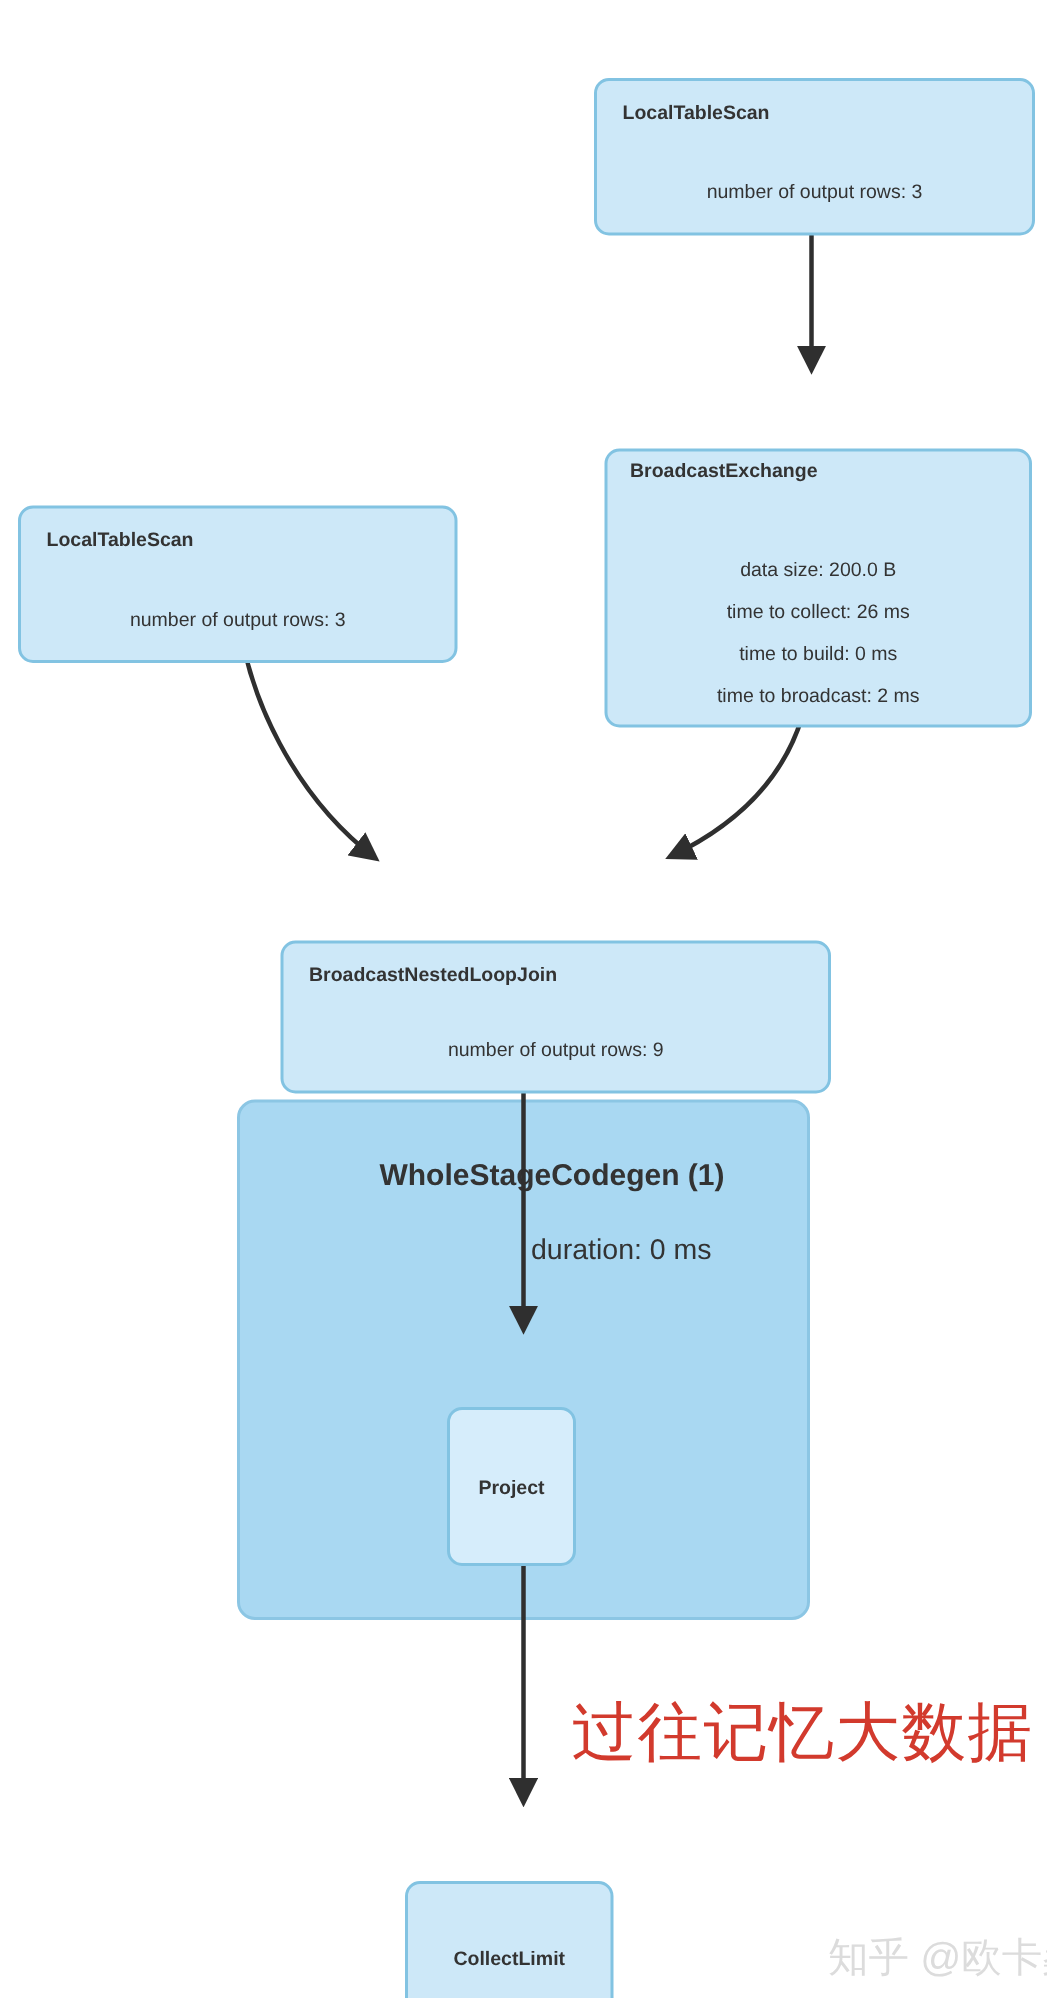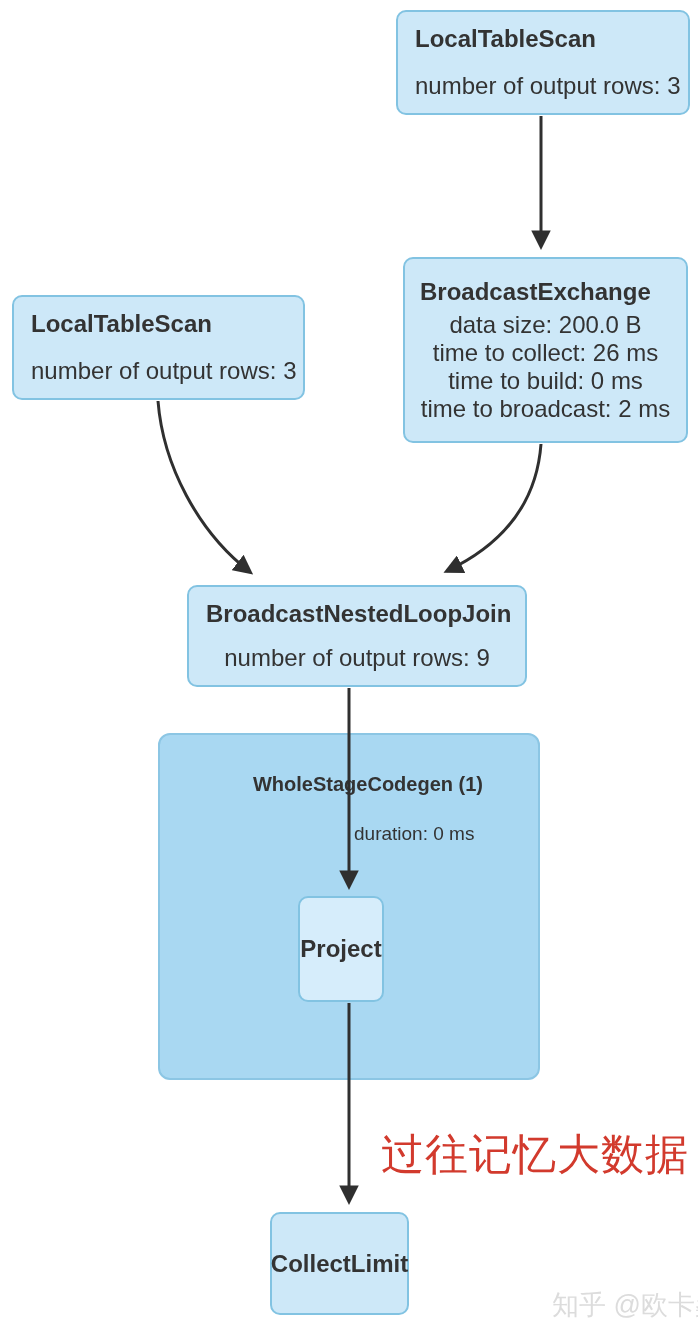--- a/index.html
+++ b/index.html
@@ -14,22 +14,23 @@
     position:absolute;left:0;top:0;width:698px;height:1332px;
     z-index:2;pointer-events:none;
   }
   .node{
     position:absolute;
     box-sizing:border-box;
     background:var(--node_fill);
     border:2px solid var(--node_border);
     border-radius:10px;
     color:var(--text);
-    font-size:24px;
+    font-size:13px;
     z-index:3;
+    margin-top:42px;
   }
   .metric-node{
     display:flex;flex-direction:column;justify-content:space-between;
     padding:13px 17px;
   }
   .node .title{font-weight:bold;line-height:1.2;}
   .metric{line-height:28px;white-space:nowrap;text-align:center;}
   .metrics-block{margin-top:4px;}
   .cluster{
     position:absolute;
@@ -99,36 +100,36 @@
       <path d="M 349 688 L 349 886" marker-end="url(#arrow)"></path>
       <path d="M 349 1003 L 349 1201" marker-end="url(#arrow)"></path>
     </g>
   </svg>
 
   <div class="node metric-node" style="left:396px;top:10px;width:294px;height:105px;">
     <div class="title">LocalTableScan</div>
     <div class="metric">number of output rows: 3</div>
   </div>
 
-  <div class="node metric-node" style="left:403px;top:257px;width:285px;height:186px;padding:19px 15px;">
+  <div class="node metric-node" style="left:403px;top:257px;width:285px;height:186px;padding:5px 15px;">
     <div class="title">BroadcastExchange</div>
     <div class="metrics-block">
       <div class="metric">data size: 200.0 B</div>
       <div class="metric">time to collect: 26 ms</div>
       <div class="metric">time to build: 0 ms</div>
       <div class="metric">time to broadcast: 2 ms</div>
     </div>
   </div>
 
   <div class="node metric-node" style="left:12px;top:295px;width:293px;height:105px;">
     <div class="title">LocalTableScan</div>
     <div class="metric">number of output rows: 3</div>
   </div>
 
-  <div class="node metric-node" style="left:187px;top:585px;width:340px;height:102px;">
+  <div class="node metric-node" style="left:187px;top:585px;width:367px;height:102px;">
     <div class="title">BroadcastNestedLoopJoin</div>
     <div class="metric">number of output rows: 9</div>
   </div>
 
   <div class="node center-node inner-node" style="left:298px;top:896px;width:86px;height:106px;">
     <span>Project</span>
   </div>
 
   <div class="node center-node" style="left:270px;top:1212px;width:139px;height:103px;">
     <span>CollectLimit</span>

